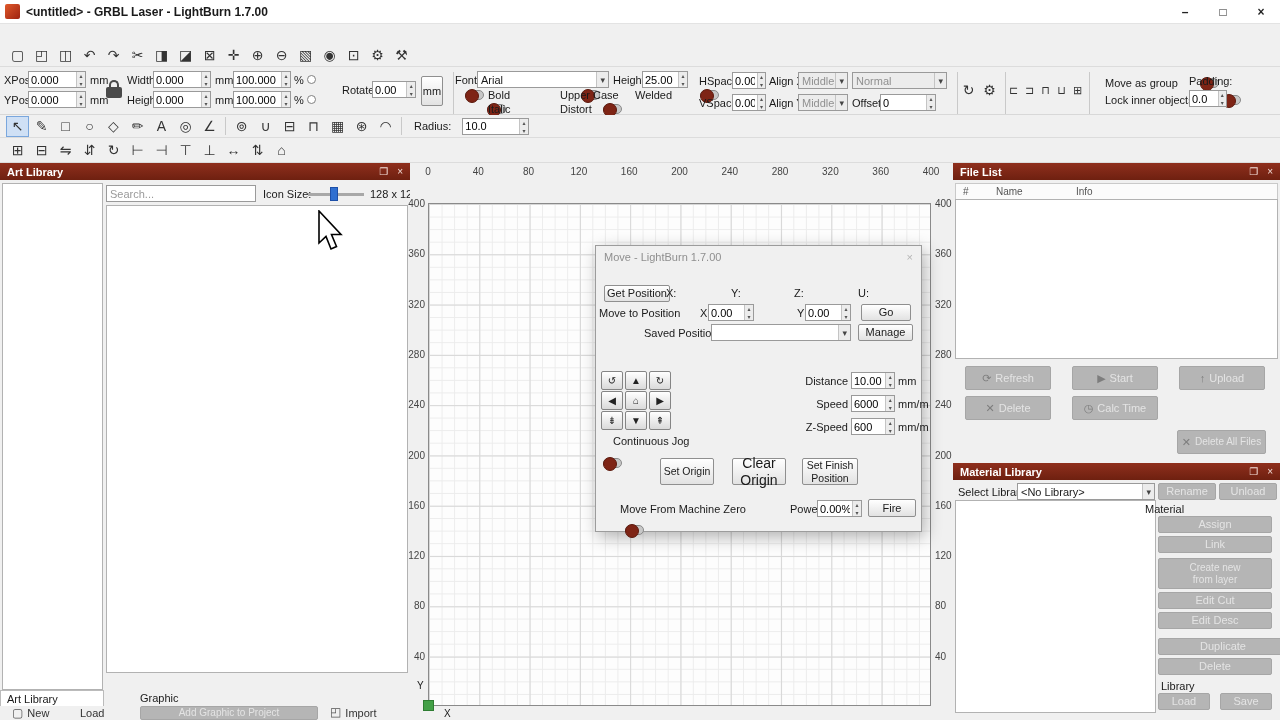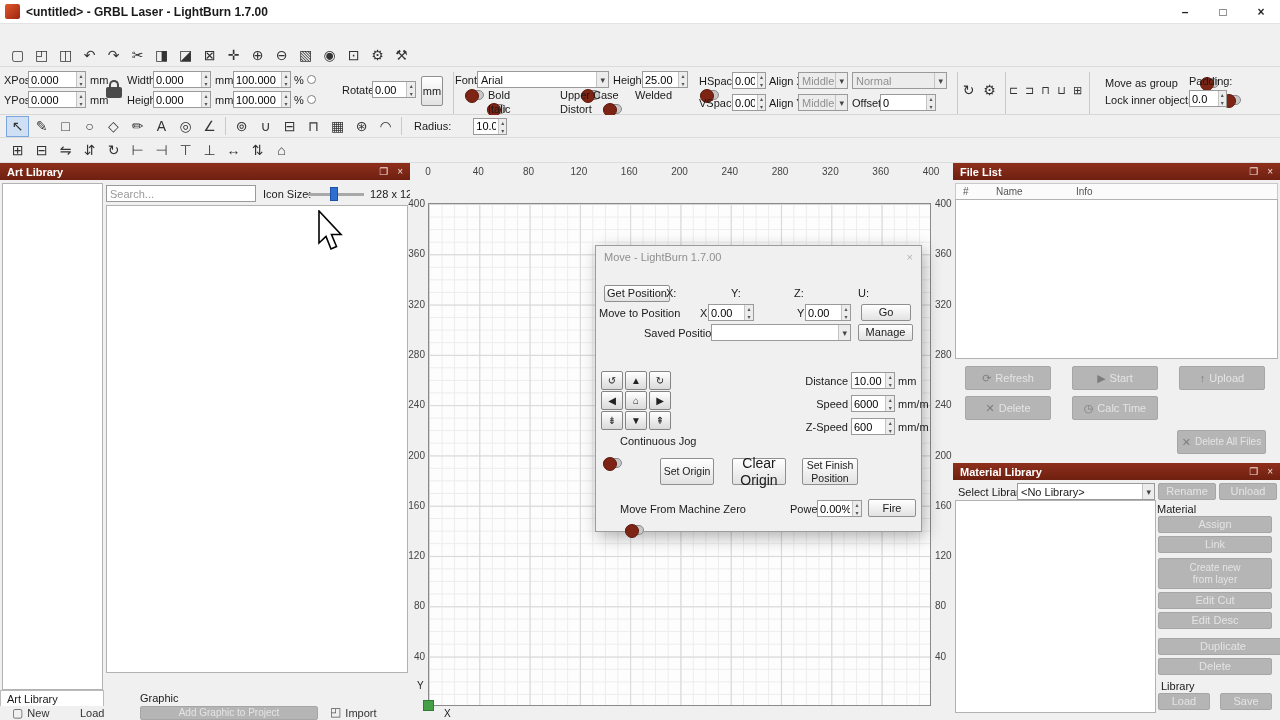--- a/index.html
+++ b/index.html
@@ -259,21 +259,21 @@
     <span class="tool">⊚</span>
         <span class="tool">∪</span>
         <span class="tool">⊟</span>
         <span class="tool">⊓</span>
         <span class="tool">▦</span>
         <span class="tool">⊛</span>
         <span class="tool">◠</span>
       </div>
     <span class="sep"></span>
     <span class="label" style="margin-left:8px">Radius:</span>
-    <div class="spin" style="width:34px;margin-left:22px">
+    <div class="spin" style="width:67px;margin-left:11px">
       <input value="10.0" style="">
       <span class="spinarrows"></span>
     </div>
   </div>
 
   <div class="abs toolbar" style="left:0;top:138px;width:1280px;height:25px;padding-left:6px">
     <div class="hflex">
 
     <span class="tool">⊞</span>
         <span class="tool">⊟</span>
@@ -424,21 +424,21 @@
     <div class="combo abs" style="left:64px;top:320px;width:138px">
       <span>&lt;No Library&gt;</span>
     </div>
     <div class="gbtn abs" style="left:205px;top:320px;width:58px;height:17px">
       <span>Rename</span>
     </div>
     <div class="gbtn abs" style="left:266px;top:320px;width:58px;height:17px">
       <span>Unload</span>
     </div>
     <div class="white-area abs" style="left:2px;top:337px;width:201px;height:213px"></div>
-    <span class="label abs" style="left:204px;top:340px">Material</span>
+    <span class="label abs" style="left:192px;top:340px">Material</span>
     <div class="gbtn abs" style="left:205px;top:353px;width:114px;height:17px">
       <span>Assign</span>
     </div>
     <div class="gbtn abs" style="left:205px;top:373px;width:114px;height:17px">
       <span>Link</span>
     </div>
     <div class="gbtn abs" style="left:205px;top:395px;width:114px;height:31px;font-size:10px;padding:0 26px">
       <span>Create new from layer</span>
     </div>
     <div class="gbtn abs" style="left:205px;top:429px;width:114px;height:17px">
@@ -498,21 +498,21 @@
         <span class="jogbtn">▲</span>
         <span class="jogbtn">↻</span>
         <span class="jogbtn">◀</span>
         <span class="jogbtn">⌂</span>
         <span class="jogbtn">▶</span>
         <span class="jogbtn">⇟</span>
         <span class="jogbtn">▼</span>
         <span class="jogbtn">⇞</span>
       </div>
     <span class="toggle abs" style="left:7px;top:191px"></span>
-    <span class="label abs" style="left:24px;top:189px">Continuous Jog</span>
+    <span class="label abs" style="left:17px;top:189px">Continuous Jog</span>
 
     <span class="label abs" style="left:160px;top:129px;width:92px;text-align:right">Distance</span>
     <div class="spin abs" style="left:255px;top:126px;width:44px">
       <input value="10.00" style="">
       <span class="spinarrows"></span>
     </div>
     <span class="label abs" style="left:302px;top:129px">mm</span>
 
     <span class="label abs" style="left:160px;top:152px;width:92px;text-align:right">Speed</span>
     <div class="spin abs" style="left:255px;top:149px;width:44px">

